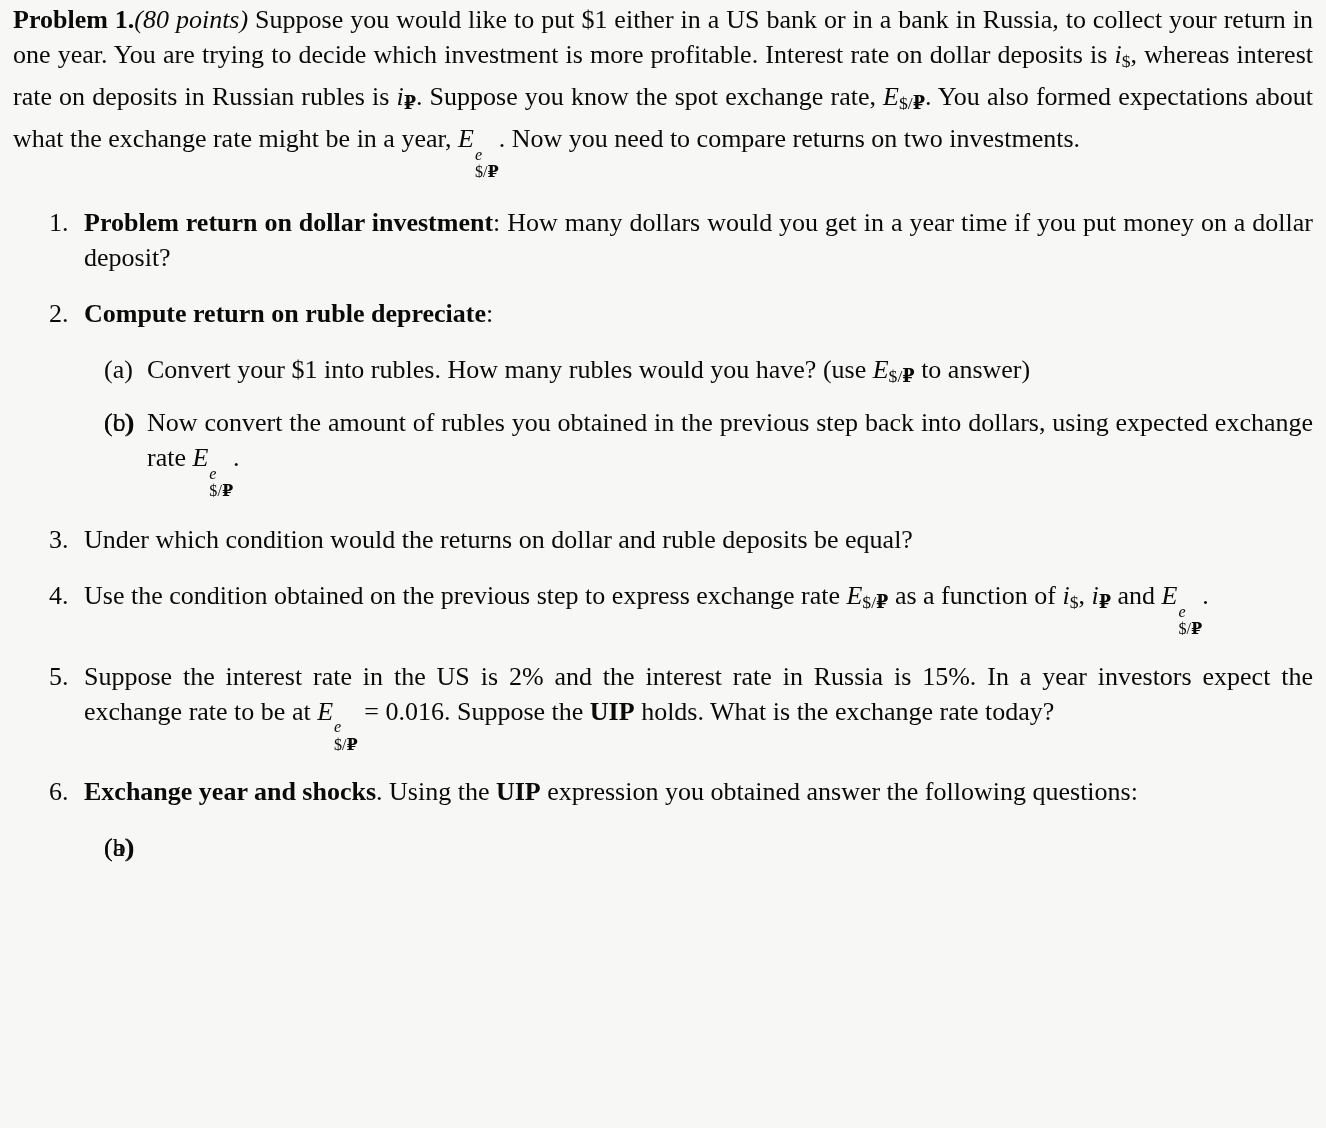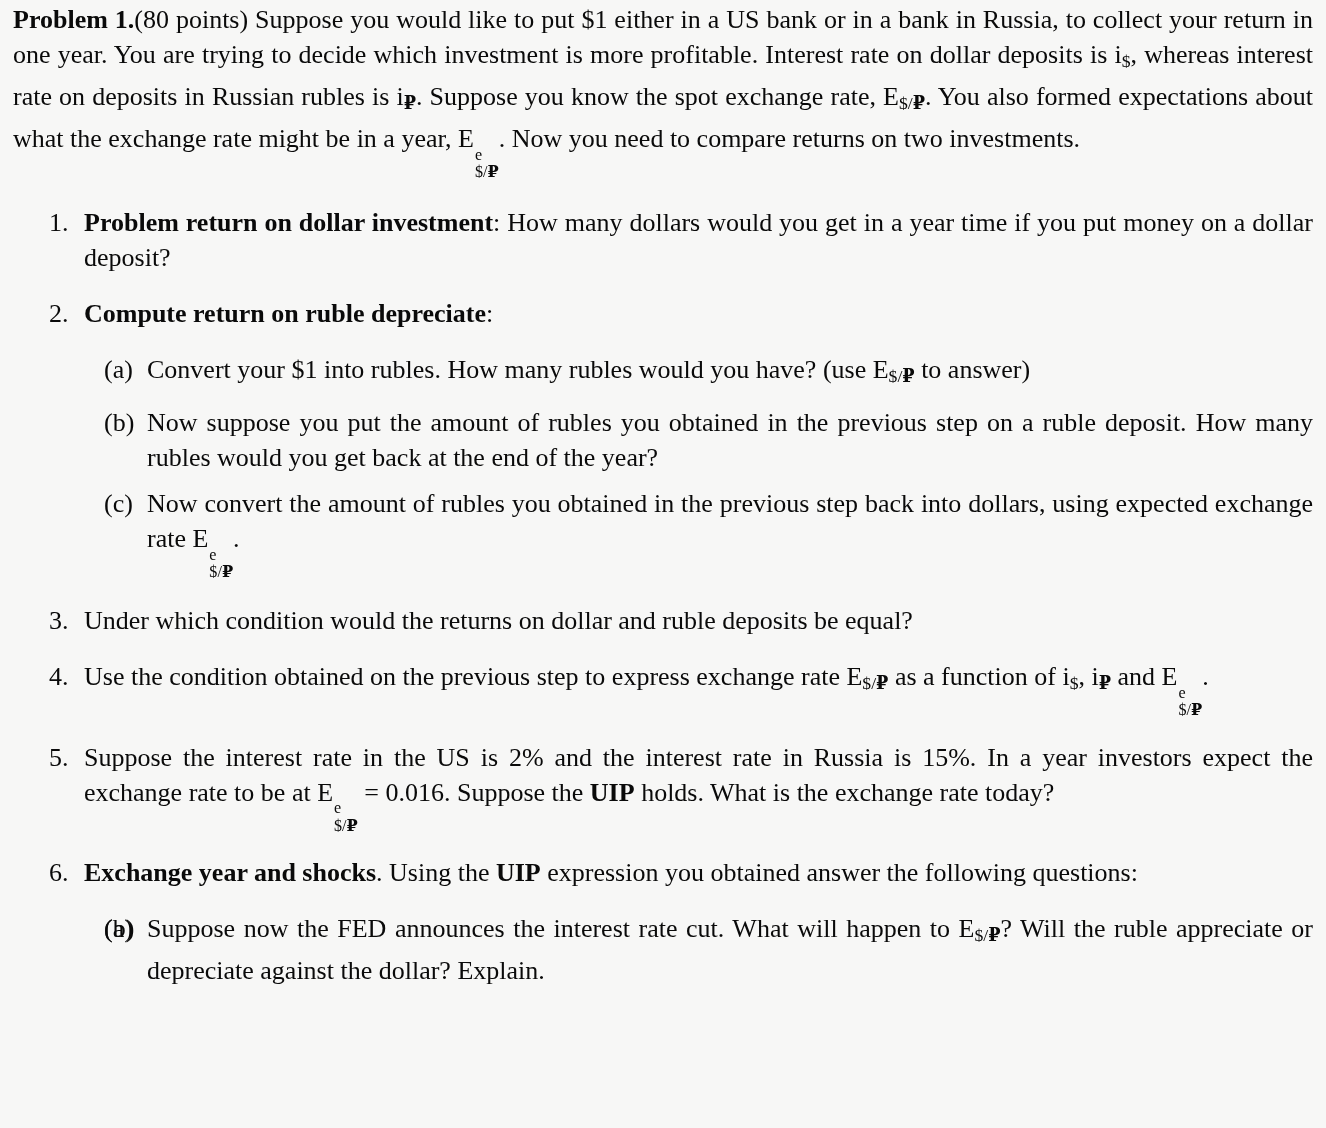--- a/index.html
+++ b/index.html
@@ -19,21 +19,21 @@
     overflow: hidden;
   }
   .intro { margin: 0 0 24px 0; }
   .block { position: relative; }
   .item  { padding-left: 71px; margin: 0 0 21px 0; }
   .item > .label { position: absolute; left: 36px; top: 0; }
   .subitem { padding-left: 134px; margin: 0 0 11px 0; }
   .subitem > .label { position: absolute; left: 91px; top: 0; }
   .sub-last { margin-bottom: 23px; }
   .seg-b { font-weight: bold; }
-  .seg-i { }
+  .seg-i { font-style: italic; }
   .seg-sub { font-size: 0.68em; vertical-align: -0.24em; }
   .supsub {
     display: inline-flex;
     flex-direction: column;
     align-items: flex-start;
     font-size: 0.62em;
     line-height: 1.08;
     vertical-align: -0.78em;
     margin-left: 1px;
     text-align: left;
@@ -56,21 +56,20 @@
       <div class="block item">
         <span class="label">2.</span>
         <div class="body"><span class="seg-b">Compute return on ruble depreciate</span>:</div>
       </div>
       <div class="block subitem">
         <span class="label">(a)</span>
         <div class="body">Convert your $1 into rubles. How many rubles would you have? (use <span class="seg-i">E</span><span class="seg-sub">$/<span class="seg-b">₽</span></span> to answer)</div>
       </div>
       <div class="block subitem">
         <span class="label">(b)</span>
-        <div class="body">Now suppose you put the amount of rubles you obtained in the previous step on a ruble deposit. How many rubles would you get back at the end of the year?</div>
       </div>
       <div class="block subitem sub-last">
         <span class="label">(c)</span>
         <div class="body">Now convert the amount of rubles you obtained in the previous step back into dollars, using expected exchange rate <span class="seg-i">E</span><span class="supsub">
             <span class="ss-sup"><span class="seg-i">e</span></span>
             <span class="ss-sub">$/<span class="seg-b">₽</span></span>
           </span>.</div>
       </div>
       <div class="block item">
         <span class="label">3.</span>
@@ -92,16 +91,15 @@
       </div>
       <div class="block item">
         <span class="label">6.</span>
         <div class="body"><span class="seg-b">Exchange year and shocks</span>. Using the <span class="seg-b">UIP</span> expression you obtained answer the following questions:</div>
       </div>
       <div class="block subitem">
         <span class="label">(a)</span>
       </div>
       <div class="block subitem sub-last">
         <span class="label">(b)</span>
-        <div class="body">Suppose now the FED announces the interest rate cut. What will happen to <span class="seg-i">E</span><span class="seg-sub">$/<span class="seg-b">₽</span></span>? Will the ruble appreciate or depreciate against the dollar? Explain.</div>
       </div>
     </div>
 </div>
 
 </body></html>

